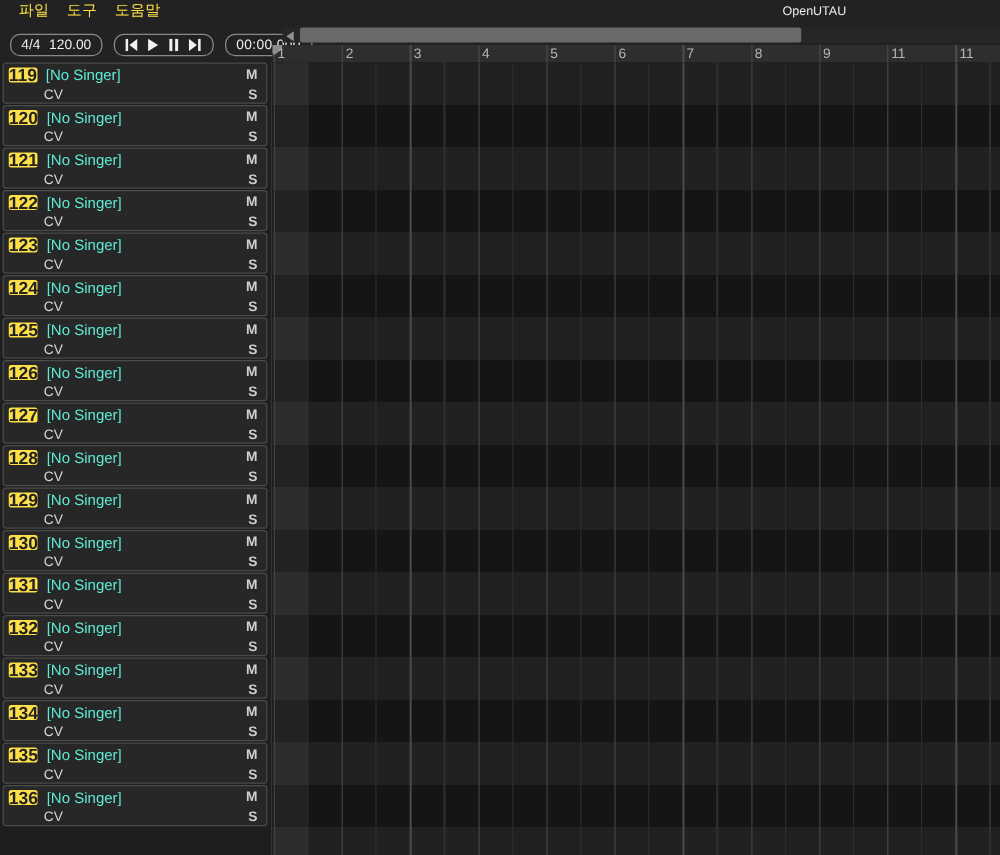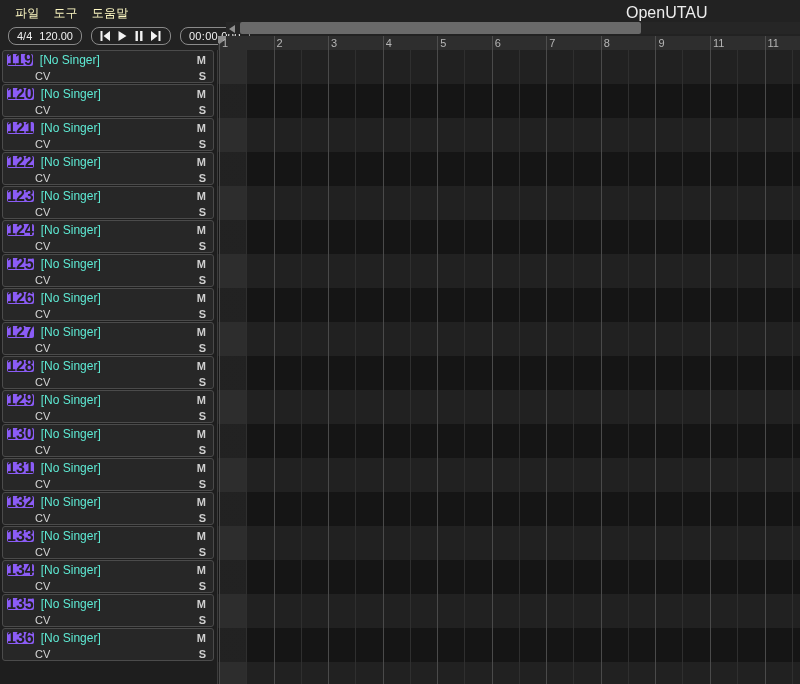--- a/index.html
+++ b/index.html
@@ -6,23 +6,23 @@
   body{
     width:800px;height:684px;overflow:hidden;
     background:#212121;
     font-family:"Liberation Sans","DejaVu Sans",sans-serif;
     -webkit-font-smoothing:antialiased;
   }
   .app{position:relative;width:800px;height:684px;background:#222222;color:#e0e0e0;}
 
   
   .topbar{position:absolute;left:0;top:0;width:800px;height:50px;background:#222222;}
-  .menubar{position:absolute;left:8px;top:0;height:22px;display:flex;align-items:flex-end;font-size:12px;color:#fef9c3;}
+  .menubar{position:absolute;left:8px;top:0;height:22px;display:flex;align-items:flex-start;font-size:12px;color:#fde047;}
   .menu-item{padding:0 7px;letter-spacing:.2px;}
-  .window-title{position:absolute;left:626px;top:4px;font-size:16px;color:#ededed;}
+  .window-title{position:absolute;left:626px;top:4px;font-size:10px;color:#ededed;}
 
   .toolbar{position:absolute;left:8px;top:27px;height:18px;display:flex;gap:9px;align-items:flex-end;}
   .tb-box{
     box-sizing:border-box;height:18px;border:1px solid #8a8a8a;border-radius:8px;
     background:transparent;color:#f0f0f0;font-size:11px;
     display:flex;align-items:center;padding:0 8px;
   }
   .tempo-box{gap:7px;min-width:56px;justify-content:center;}
   .transport-box{gap:0;padding:0 5px;}
   .transport-btn{
@@ -38,22 +38,22 @@
     box-sizing:border-box;background:#1e1e1e;border-right:1px solid #3c3c3c;
   }
   .track-block{
     position:absolute;left:2px;width:212px;height:33px;
     box-sizing:border-box;border:1px solid #4b4b4b;border-radius:3px;background:#272727;
   }
   .t-line{display:flex;align-items:center;height:16px;}
   .t-line.first{margin-top:1px;}
   .t-num{
     margin-left:4px;min-width:21px;height:12px;box-sizing:border-box;
-    background:#8b5cf6;color:#222222;border-radius:2px;
-    font-size:16px;font-weight:bold;display:flex;align-items:center;justify-content:center;
+    background:#fde047;color:#222222;border-radius:2px;
+    font-size:14px;font-weight:bold;display:flex;align-items:center;justify-content:center;
   }
   .t-singer{margin-left:7px;font-size:12px;color:#5eead4;flex:1;white-space:nowrap;}
   .t-phon{margin-left:32px;font-size:11px;color:#d6d6d6;flex:1;}
   .t-ms{margin-right:7px;font-size:11px;color:#cfcfcf;font-weight:bold;}
 
   
   .timeline{position:absolute;left:218px;top:0;width:582px;height:684px;}
   .hscroll{
     position:absolute;left:8px;top:22px;width:574px;height:12px;background:#262626;
   }

